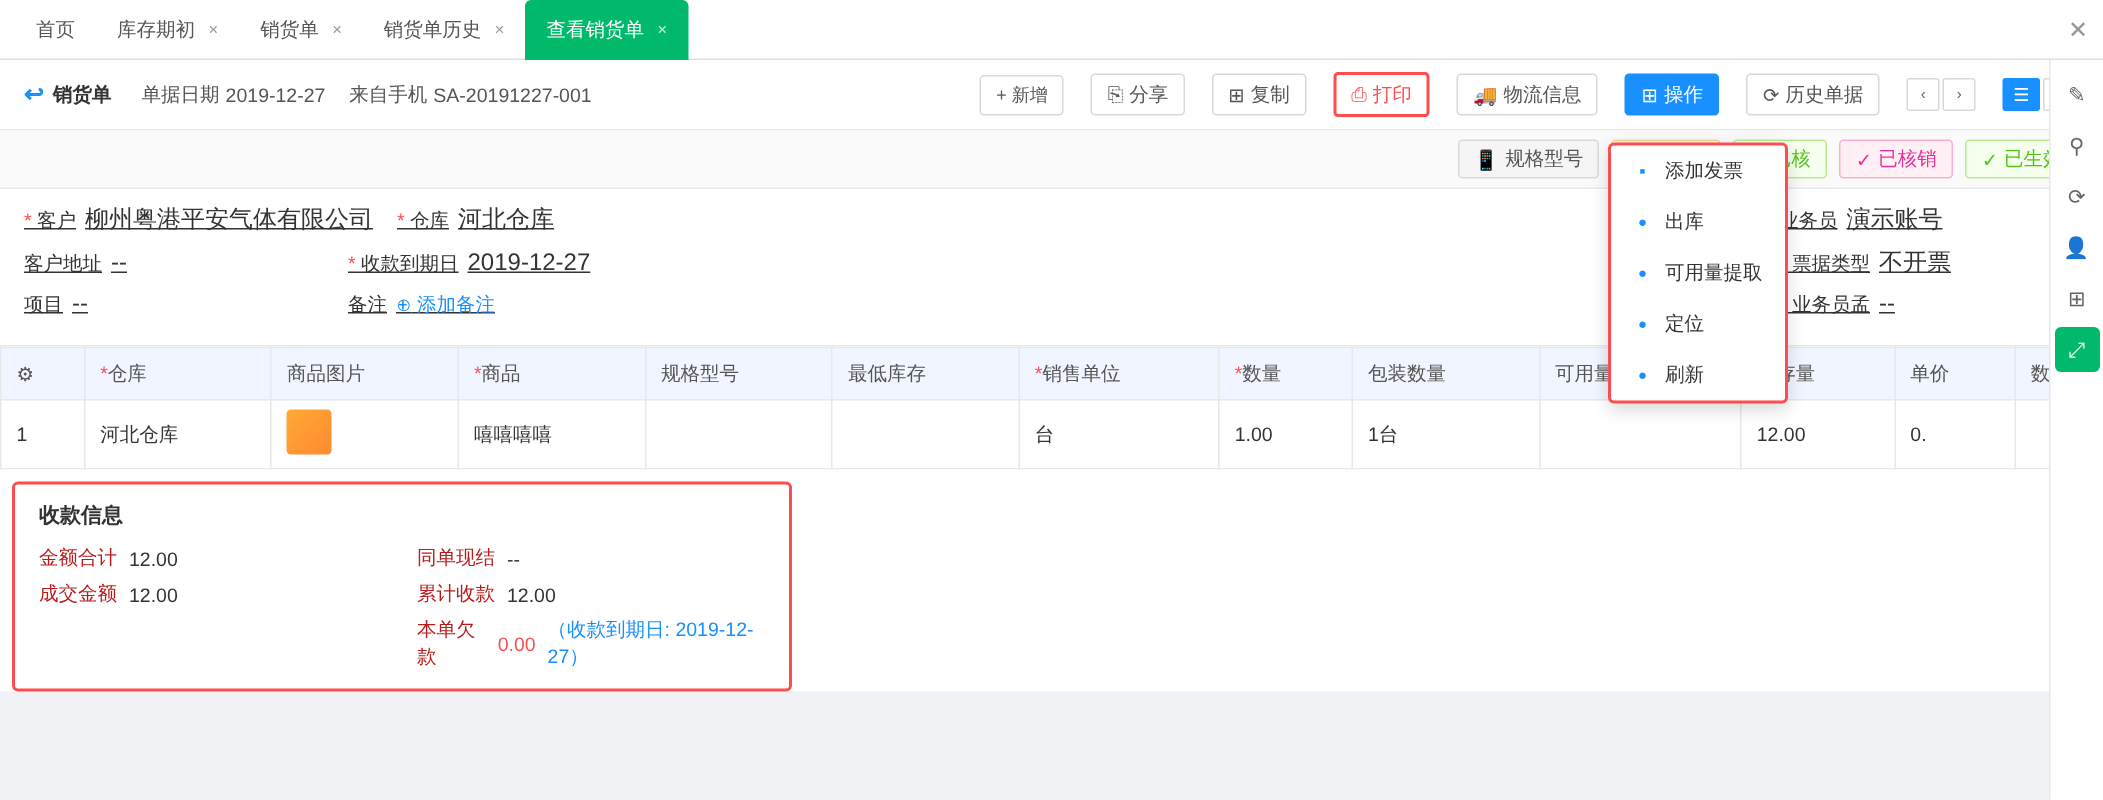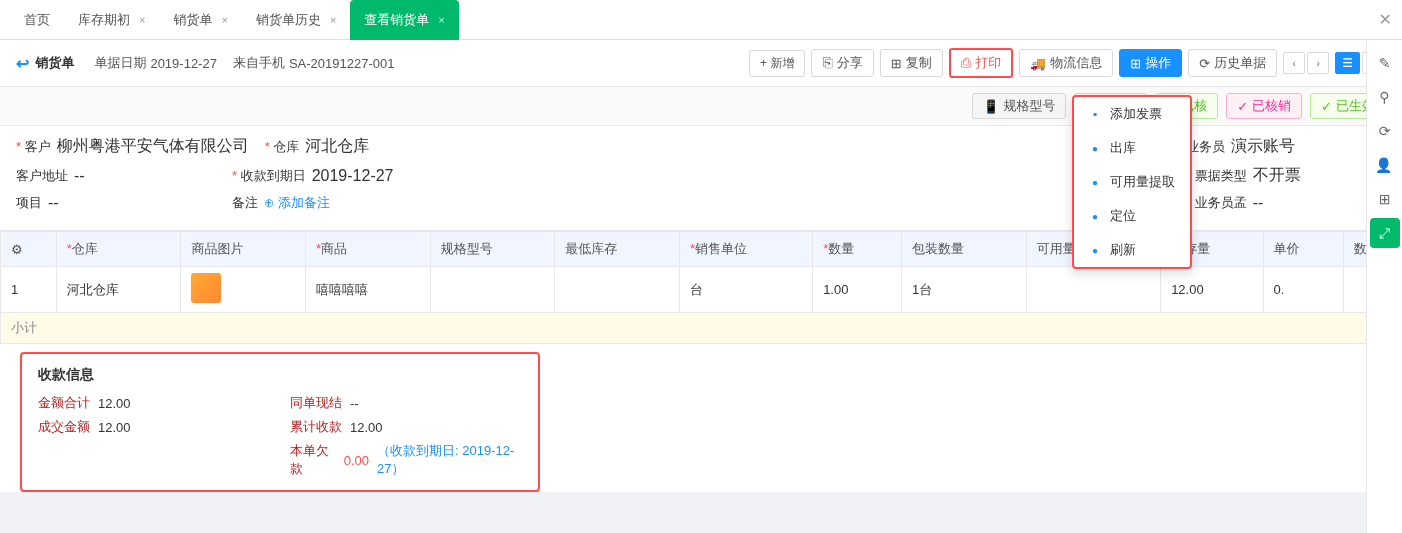--- a/index.html
+++ b/index.html
@@ -79,21 +79,21 @@
       align-items: center;
       gap: 16px;
       font-size: 13px;
       color: #555;
       flex: 1;
     }
     .doc-meta span { display: flex; align-items: center; gap: 4px; }
     .doc-actions {
       display: flex;
       align-items: center;
-      gap: 6px;
+      gap: 18px;
     }
     .btn {
       display: flex;
       align-items: center;
       gap: 4px;
       padding: 4px 10px;
       border: 1px solid #d9d9d9;
       border-radius: 3px;
       background: #fff;
       cursor: pointer;
@@ -127,20 +127,21 @@
     .status-btn.gray { background: #f5f5f5; border-color: #d9d9d9; color: #555; }
     .status-btn.orange { background: #fff7e6; border-color: #ffd591; color: #fa8c16; }
     .status-btn.check { background: #f6ffed; border-color: #b7eb8f; color: #52c41a; }
     .status-btn.sold { background: #fff0f6; border-color: #ffadd2; color: #eb2f96; }
     .status-btn.effect { background: #f6ffed; border-color: #b7eb8f; color: #52c41a; }
 
     
     .form-section {
       padding: 10px 16px;
       background: #fff;
+      text-decoration: underline;
     }
     .form-row {
       display: flex;
       align-items: center;
       margin-bottom: 8px;
       gap: 16px;
     }
     .form-field {
       display: flex;
       align-items: center;
@@ -209,21 +210,21 @@
       width: 30px;
       height: 30px;
       background: linear-gradient(135deg, #ff9500, #ff6b00);
       display: inline-block;
       border-radius: 3px;
       opacity: 0.8;
     }
 
     
     .payment-section {
-      margin: 8px 20px;
+      margin: 8px 8px;
       border: 2px solid #ff4d4f;
       border-radius: 4px;
       padding: 12px 16px;
       background: #fff;
       max-width: 520px;
     }
     .payment-title {
       font-weight: bold;
       font-size: 14px;
       margin-bottom: 10px;
@@ -521,23 +522,20 @@
           <td></td>
           <td></td>
           <td>台</td>
           <td>1.00</td>
           <td>1台</td>
           <td></td>
           <td>12.00</td>
           <td>0.</td>
           <td></td>
         </tr>
-        <tr class="subtotal-row">
-          <td colspan="13">小计</td>
-        </tr>
       </tbody>
     </table>
   </div>
 
   <div class="payment-section">
     <div class="payment-title">收款信息</div>
     <div class="payment-grid">
       <div class="payment-item">
         <span class="payment-label">金额合计</span>
         <span class="payment-value">12.00</span>

